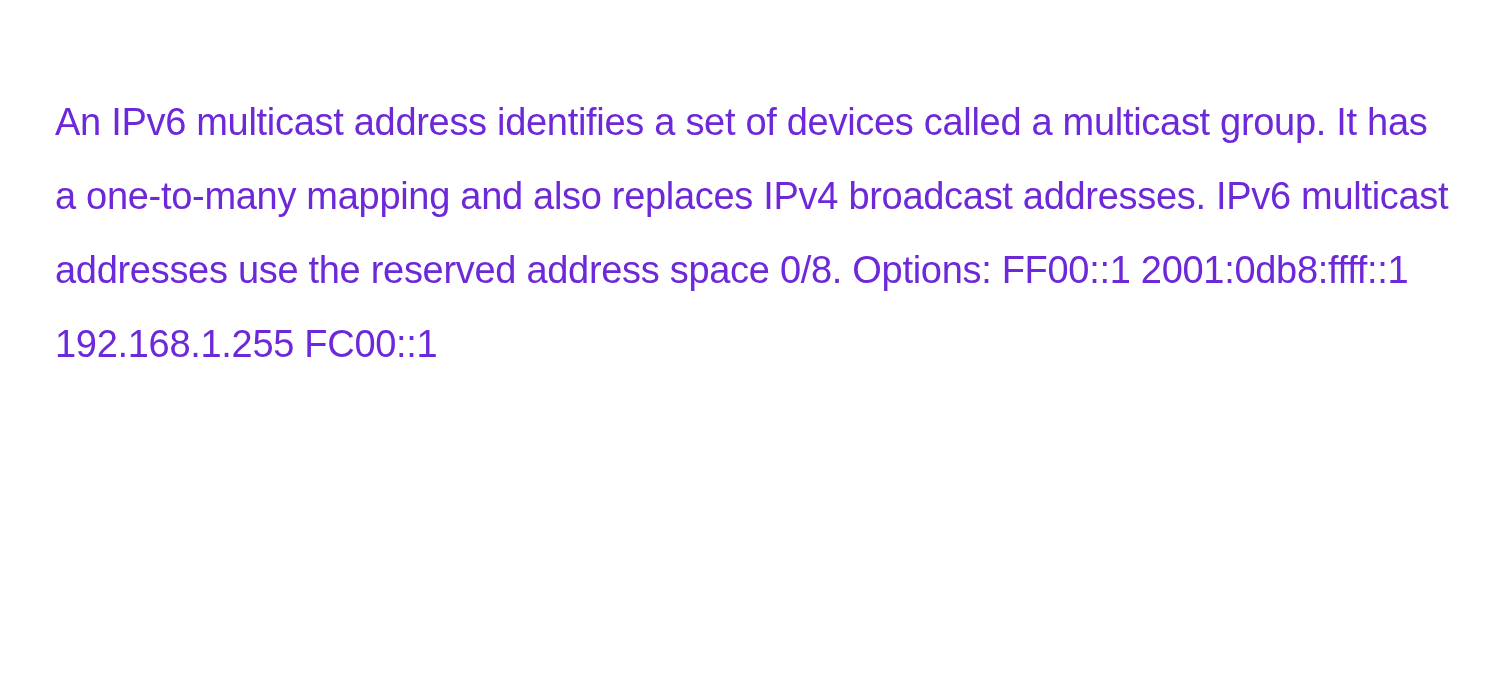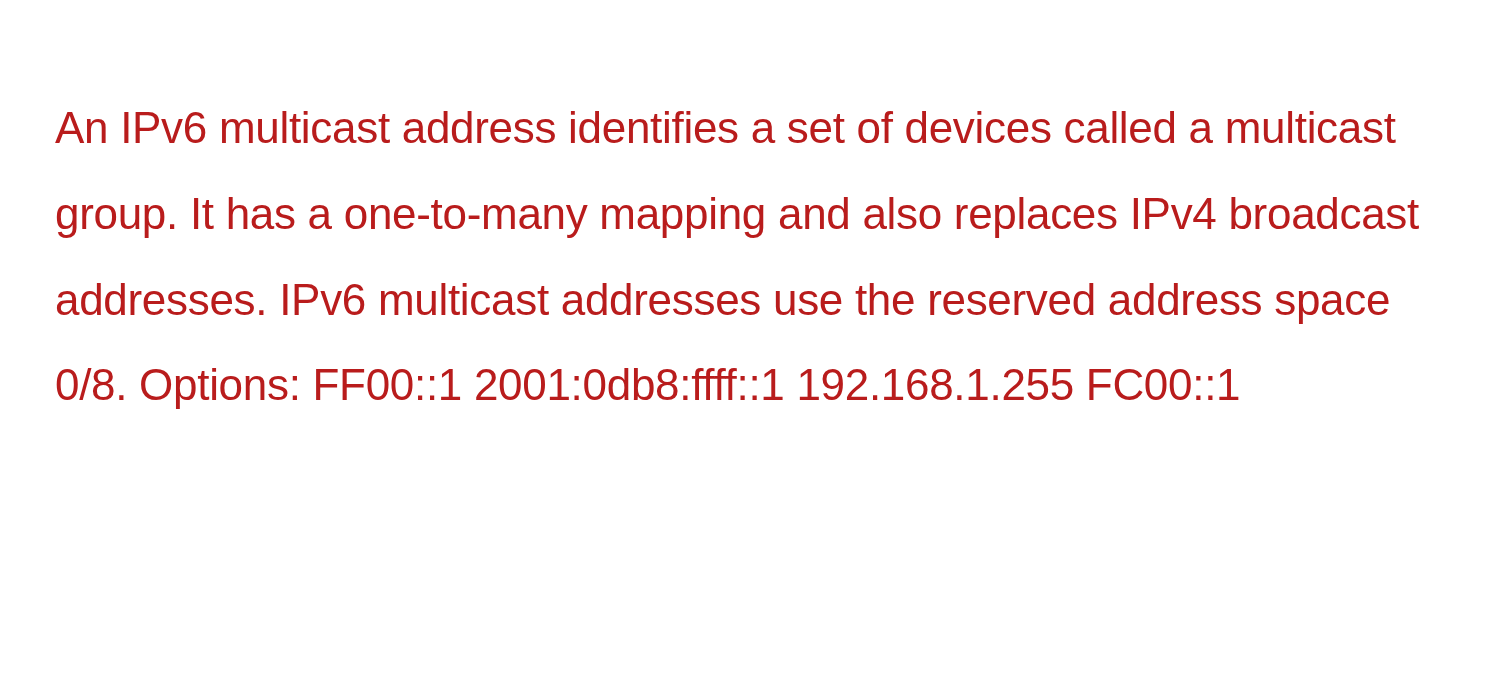--- a/index.html
+++ b/index.html
@@ -8,23 +8,23 @@
       box-sizing: border-box;
     }
     body {
       width: 1500px;
       height: 688px;
       background: #ffffff;
       font-family: -apple-system, BlinkMacSystemFont, "Segoe UI", Helvetica, Arial, sans-serif;
       padding: 85px 50px 50px 55px;
     }
     .content {
-      font-size: 44px;
+      font-size: 38px;
       line-height: 1.95;
-      color: #b91c1c;
+      color: #6d28d9;
       font-weight: 400;
       letter-spacing: -0.3px;
     }
   </style>
 </head>
 <body>
 
 <div class="content">
   <span>An IPv6 multicast address identifies a set of devices called a multicast group. It has a one-to-many mapping and also replaces IPv4 broadcast addresses. IPv6 multicast addresses use the reserved address space 0/8. Options: FF00::1 2001:0db8:ffff::1 192.168.1.255 FC00::1</span>
 </div>

